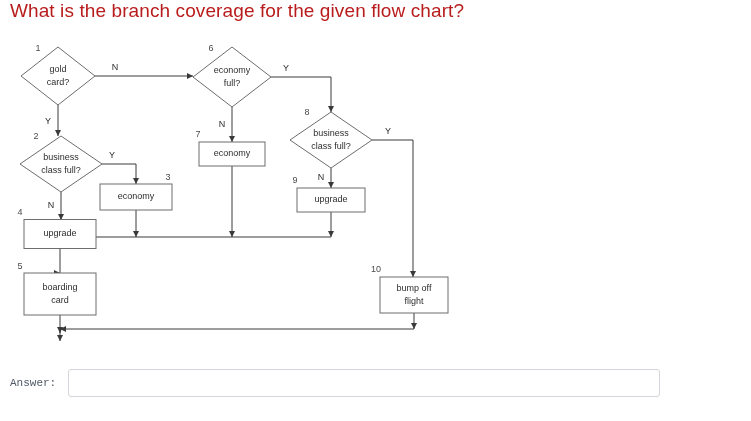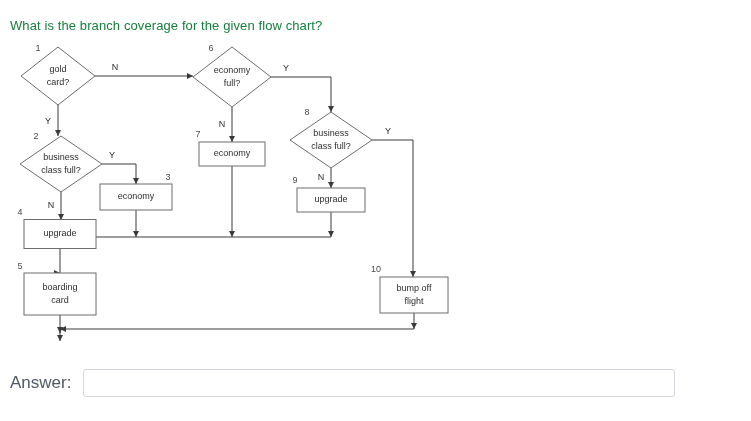--- a/index.html
+++ b/index.html
@@ -11,23 +11,23 @@
     width: 751px;
     height: 421px;
     font-family: "Liberation Sans", sans-serif;
     color: #4c5561;
     overflow: hidden;
     position: relative;
   }
   #question-title {
     position: absolute;
     left: 10px;
-    top: 18px;
-    font-size: 13px;
-    color: #15803d;
+    top: 0;
+    font-size: 19px;
+    color: #b91c1c;
     letter-spacing: 0.1px;
     white-space: nowrap;
   }
   #flowchart-wrap {
     position: absolute;
     left: 0;
     top: 36px;
     width: 751px;
     height: 320px;
   }
@@ -67,23 +67,24 @@
   }
   #answer-row {
     position: absolute;
     left: 10px;
     top: 369px;
     display: flex;
     align-items: center;
     gap: 12px;
   }
   #answer-label {
-    font-size: 17px;
+    font-size: 11px;
     color: #4e5866;
     white-space: nowrap;
+    font-family: Liberation Mono, monospace;
   }
   #answer-input {
     width: 592px;
     height: 28px;
     box-sizing: border-box;
     border: 1px solid #d3d6da;
     border-radius: 3px;
     background: #ffffff;
     font-family: "Liberation Sans", sans-serif;
     font-size: 13px;

